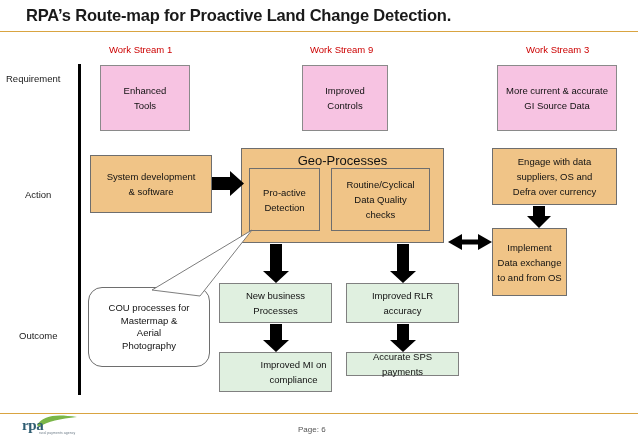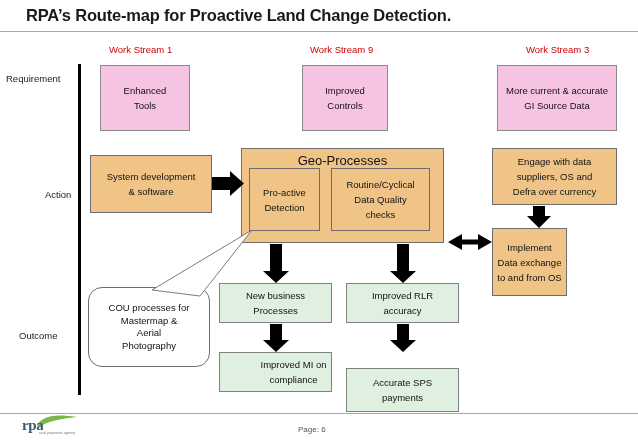--- a/index.html
+++ b/index.html
@@ -185,21 +185,21 @@
   <div id="title">RPA’s Route-map for Proactive Land Change Detection.</div>
   <div id="title-rule"></div>
 
   <div class="ws-header" style="left:109px; top:44px;">Work Stream 1</div>
   <div class="ws-header" style="left:310px; top:44px;">Work Stream 9</div>
   <div class="ws-header" style="left:526px; top:44px;">Work Stream 3</div>
 
   <div id="axis-line"></div>
 
   <div class="row-label" style="left:6px; top:73px;">Requirement</div>
-  <div class="row-label" style="left:25px; top:189px;margin-left:20px;">Action</div>
+  <div class="row-label" style="left:25px; top:189px;">Action</div>
   <div class="row-label" style="left:19px; top:330px;">Outcome</div>
 
   <div class="box box-pink" style="left:100px; top:65px; width:90px; height:66px;">
     <span style="white-space:pre-line;">Enhanced
 Tools</span>
   </div>
 
   <div class="box box-pink" style="left:302px; top:65px; width:86px; height:66px;">
     <span style="white-space:pre-line;">Improved
 Controls</span>
@@ -257,21 +257,21 @@
   <div class="box box-green" style="left:346px; top:283px; width:113px; height:40px;">
     <span style="white-space:pre-line;">Improved RLR
 accuracy</span>
   </div>
 
   <div class="box box-green" style="left:219px; top:352px; width:113px; height:40px;padding-left:36px;">
     <span style="white-space:pre-line;">Improved MI on
 compliance</span>
   </div>
 
-  <div class="box box-green" style="left:346px; top:368px; width:113px; height:44px;">
+  <div class="box box-green" style="left:346px; top:352px; width:113px; height:24px;">
     <span style="white-space:pre-line;">Accurate SPS
 payments</span>
   </div>
 
   <svg id="arrows" viewBox="0 0 638 442">
 
     <g>
       <path d="M 212 177 L 230 177 L 230 171 L 244 183.5 L 230 196 L 230 190 L 212 190 Z" fill="#000000"></path>
     </g>
 

